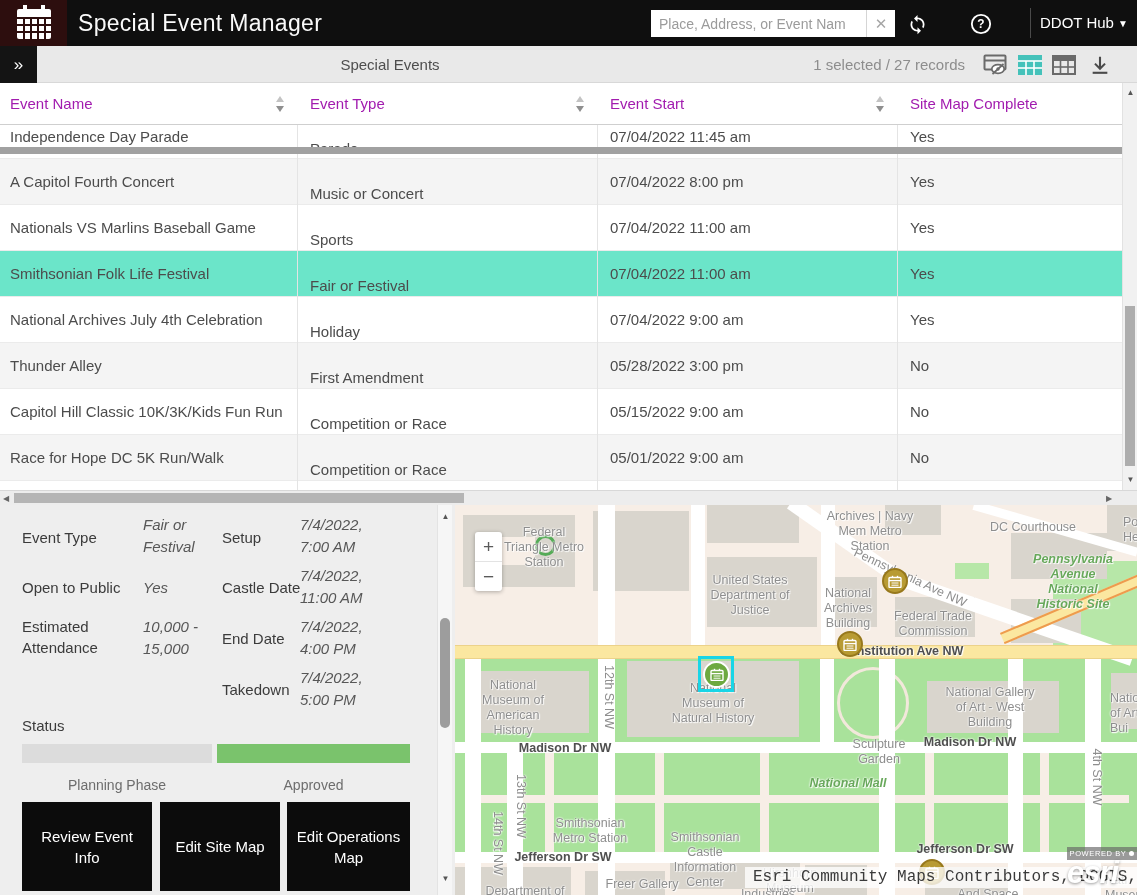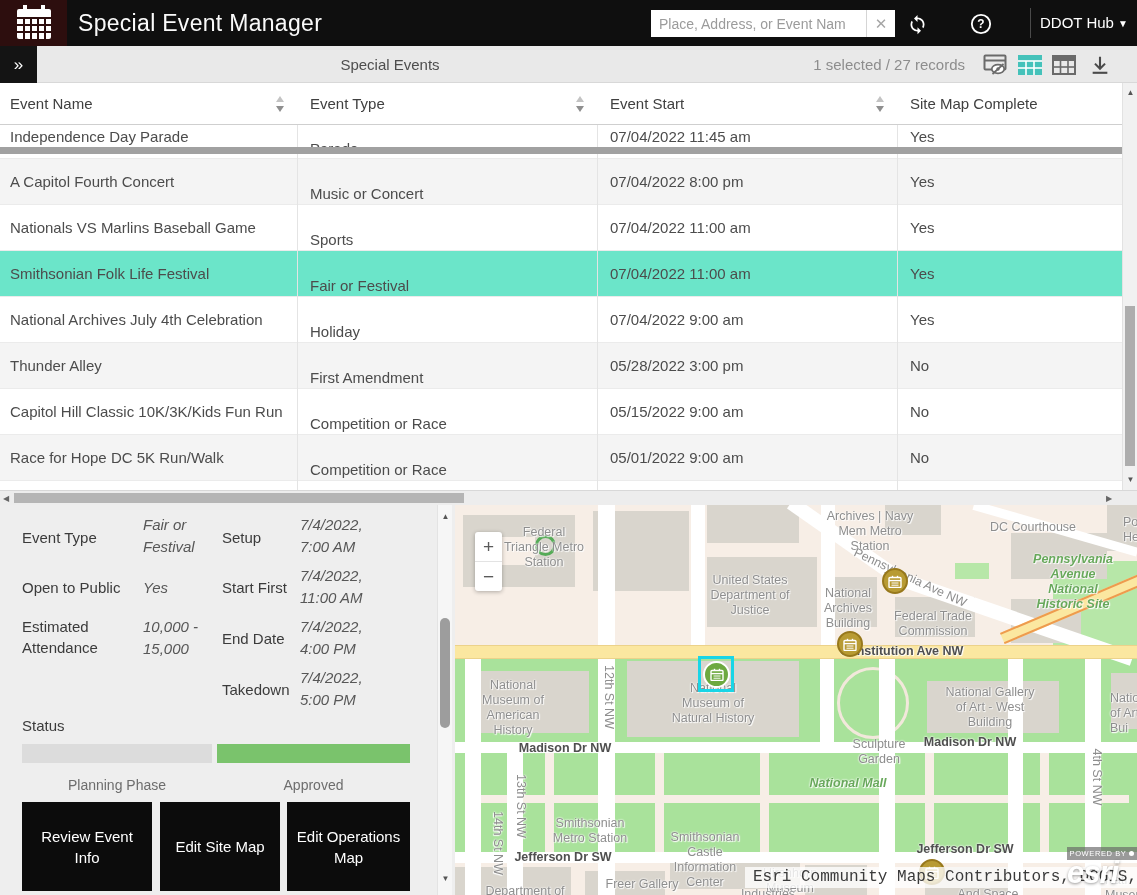--- a/index.html
+++ b/index.html
@@ -27,21 +27,21 @@
   .tbar{position:absolute;left:0;top:46px;width:1137px;height:37px;background:#e9e9e9;border-bottom:1px solid #d8d8d8;box-sizing:border-box;}
   .expand{position:absolute;left:0;top:0;width:37px;height:37px;background:#141414;color:#fff;
         font-size:17px;display:flex;align-items:center;justify-content:center;cursor:pointer;}
   .ptitle{position:absolute;left:320px;top:0;width:140px;height:37px;line-height:37px;text-align:center;
         color:#4e4e4e;font-size:15px;}
   .selsum{position:absolute;right:172px;top:0;height:37px;line-height:37px;color:#8d8d8d;font-size:15px;}
   .tbicon{position:absolute;top:7px;width:24px;height:24px;display:flex;align-items:center;justify-content:center;cursor:pointer;}
   
   .table{position:absolute;left:0;top:83px;width:1122px;height:407px;background:#fff;overflow:hidden;}
   .thead{position:absolute;left:0;top:0;width:1122px;height:42px;background:#fff;border-bottom:1px solid #cfcfcf;box-sizing:border-box;z-index:3;}
-  .th{position:absolute;top:0;height:37px;line-height:42px;font-size:15px;color:#404040;white-space:nowrap;}
+  .th{position:absolute;top:0;height:37px;line-height:42px;font-size:15px;color:#a21caf;white-space:nowrap;}
   .sort{position:absolute;top:13px;width:9px;height:16px;cursor:pointer;}
   .sort i{position:absolute;left:0;width:0;height:0;border-left:4.5px solid transparent;border-right:4.5px solid transparent;}
   .sort .up{top:0;border-bottom:6px solid #c3c3c3;}
   .sort .dn{bottom:0;border-top:6px solid #8f8f8f;}
   .colline{position:absolute;top:0;width:1px;height:407px;background:#e4e4e4;z-index:2;}
   .row{position:absolute;left:0;width:1122px;height:46px;background:#fff;border-bottom:1px solid #ebebeb;box-sizing:border-box;cursor:pointer;}
   .row.alt{background:#f4f4f4;}
   .row.sel{background:#6be5c9;}
   .cell{position:absolute;top:0;height:100%;display:flex;align-items:center;font-size:15px;color:#4c4c4c;white-space:nowrap;}
   .c0{left:10px;} .c1{left:310px;margin-top:12px;} .c2{left:610px;} .c3{left:910px;}
@@ -283,21 +283,21 @@
 Festival</div>
     <div class="flabel" style="left:22px;top:72px;width:120px;">Open to Public</div>
     <div class="fvalue" style="left:143px;top:72px;width:75px;">Yes</div>
     <div class="flabel" style="left:22px;top:111px;width:100px;">Estimated Attendance</div>
     <div class="fvalue" style="left:143px;top:111px;width:80px;">10,000 -
 15,000</div>
 
     <div class="flabel" style="left:222px;top:22px;width:90px;">Setup</div>
     <div class="fvalue" style="left:300px;top:9px;width:110px;">7/4/2022,
 7:00 AM</div>
-    <div class="flabel" style="left:222px;top:72px;width:90px;">Start First</div>
+    <div class="flabel" style="left:222px;top:72px;width:90px;">Castle Date</div>
     <div class="fvalue" style="left:300px;top:60px;width:110px;">7/4/2022,
 11:00 AM</div>
     <div class="flabel" style="left:222px;top:123px;width:90px;">End Date</div>
     <div class="fvalue" style="left:300px;top:111px;width:110px;">7/4/2022,
 4:00 PM</div>
     <div class="flabel" style="left:222px;top:174px;width:90px;">Takedown</div>
     <div class="fvalue" style="left:300px;top:162px;width:110px;">7/4/2022,
 5:00 PM</div>
 
     <div class="statlbl">Status</div>

